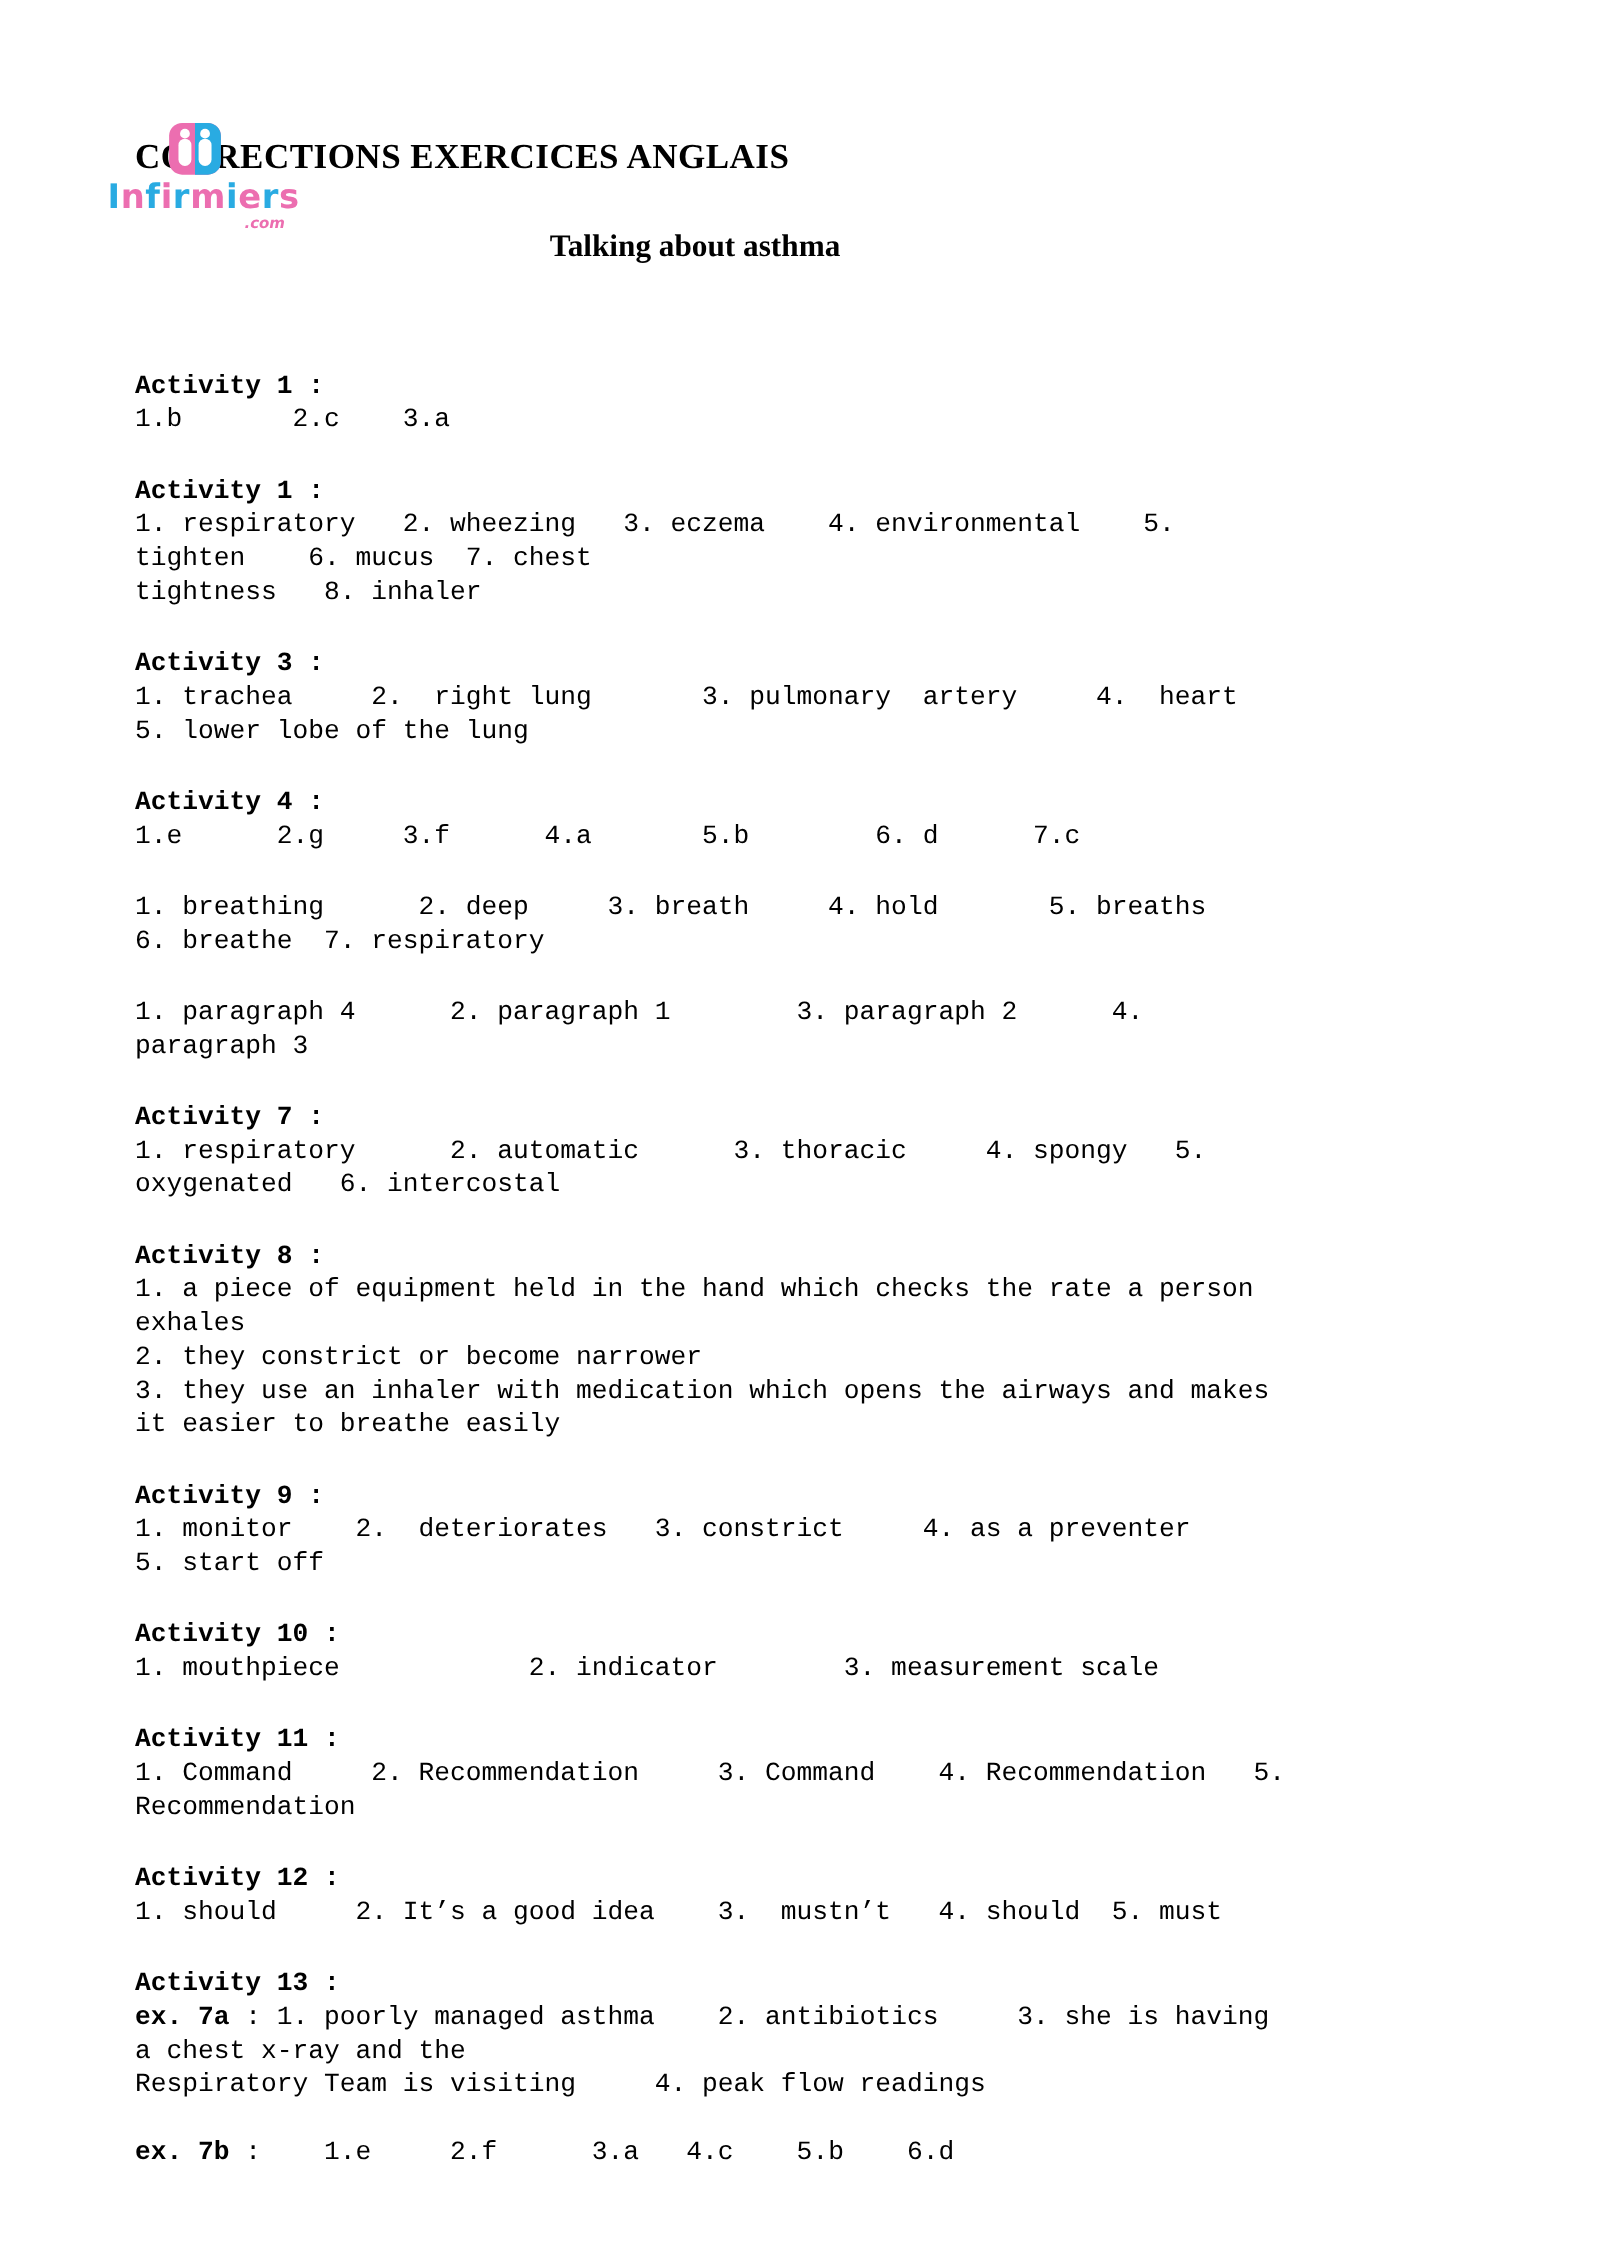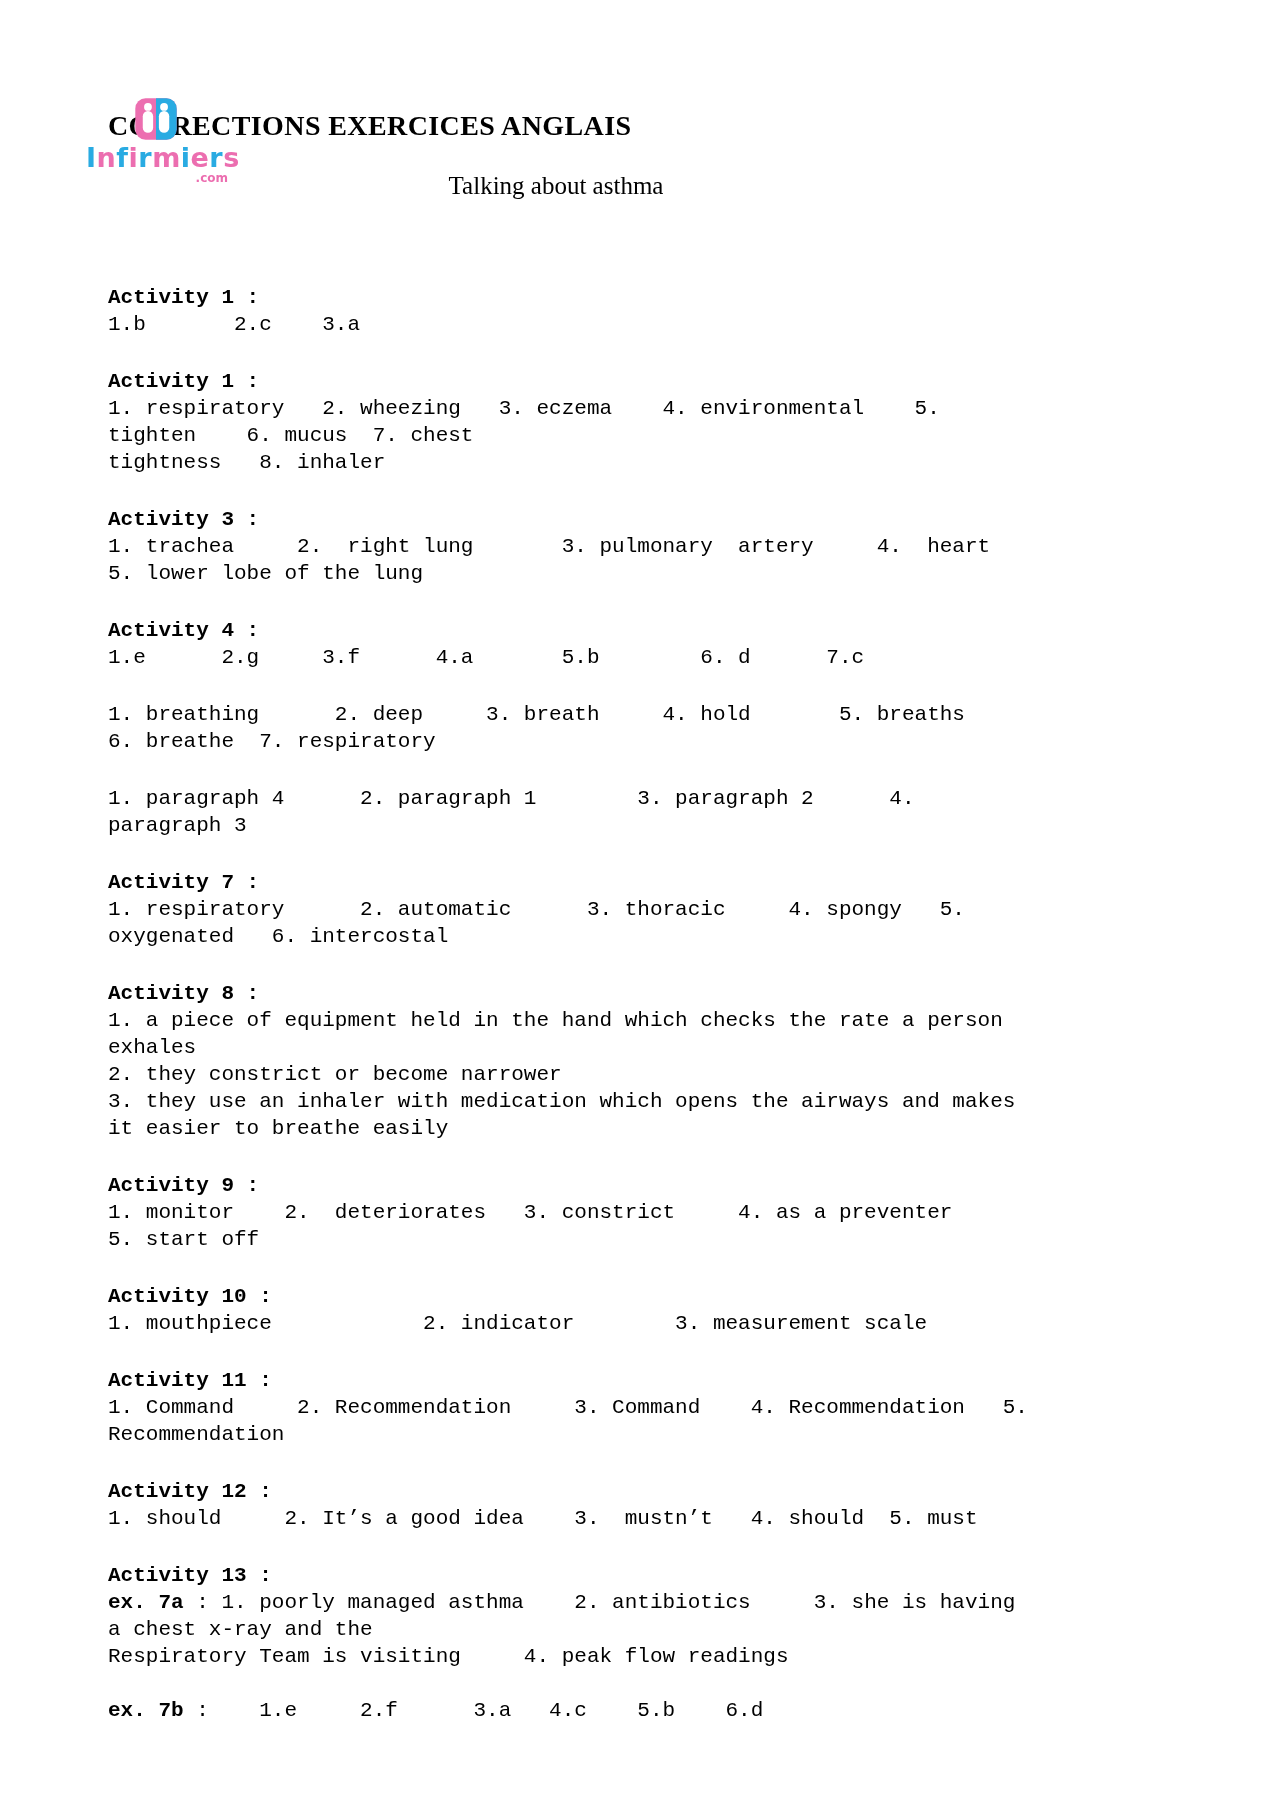--- a/index.html
+++ b/index.html
@@ -43,39 +43,40 @@
     text-shadow: 0 1px 0 rgba(255,255,255,0.6);
   }
   .logo-word .tld {
     position: absolute;
     right: -2px;
     bottom: -13px;
     font-size: 12px;
     font-weight: bold;
     color: #ec6eb0;
     letter-spacing: 0;
+    font-style: italic;
   }
 
   
   h1.doc-title {
     margin: 0;
     padding-top: 110px;
     margin-left: 108px;
     width: 896px;
     text-align: left;
     font-size: 28px;
     font-weight: bold;
     letter-spacing: 0.4px;
   }
   h2.doc-subtitle {
-    margin: 30px 0 0 108px;
+    margin: 42px 0 0 108px;
     width: 896px;
     text-align: center;
     font-size: 25px;
-    font-weight: normal;
+    font-weight: bold;
   }
 
   
   #activities {
     margin: 84px 0 0 108px;
     width: 930px;
     font-size: 21px;
     line-height: 27px;
   }
   .activity {

